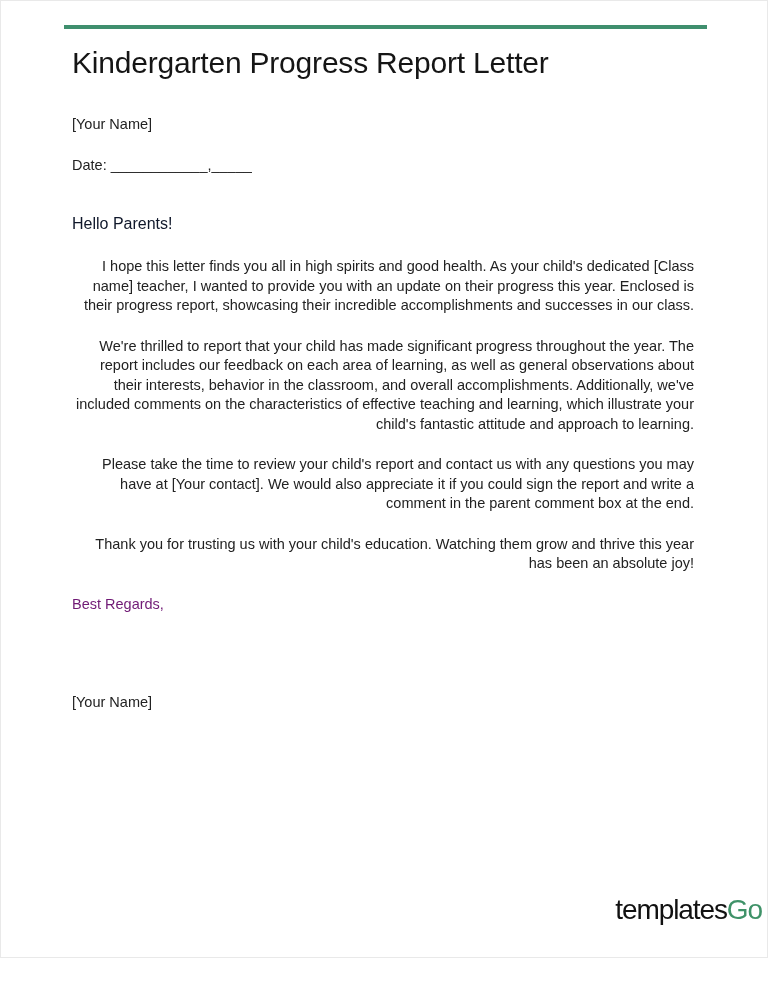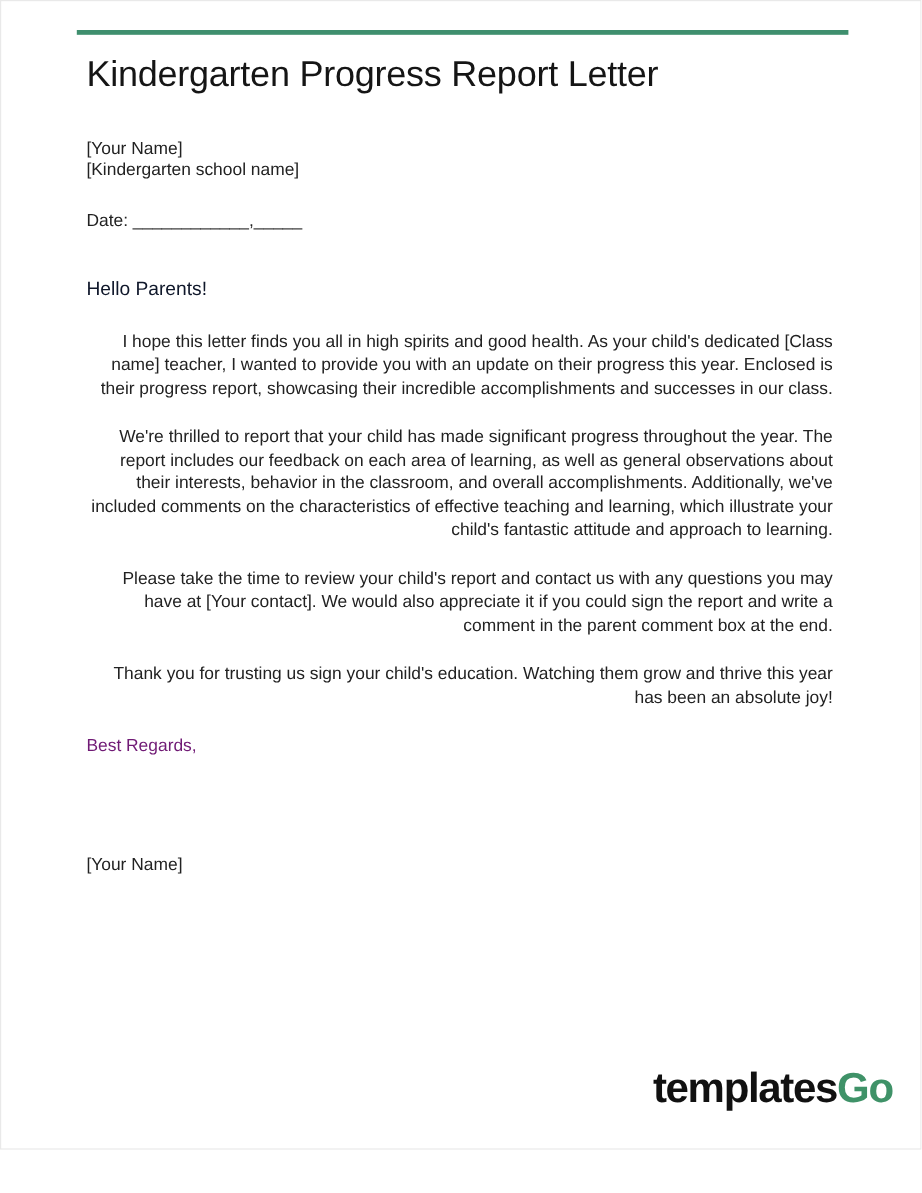--- a/index.html
+++ b/index.html
@@ -93,55 +93,54 @@
   .signature-name {
     font-size: 14.5px;
     line-height: 19.5px;
     color: #222222;
     margin: 79px 0 0 0;
   }
 
   
   .brand {
     position: absolute;
-    right: 23px;
+    right: 5px;
     bottom: 33px;
-    font-size: 35px;
-    font-weight: 700;
+    font-size: 28px;
+    font-weight: 400;
     letter-spacing: -1.1px;
     line-height: 1;
     white-space: nowrap;
   }
   .brand .brand-dark { color: #111111; }
   .brand .brand-accent { color: #3f9268; }
 </style>
 </head>
 <body>
 
 <div class="page">
 
   <div class="top-rule"></div>
 
   <div class="letter">
 
     <h1 class="doc-title">Kindergarten Progress Report Letter</h1>
 
     <div class="sender-block">
       <div>[Your Name]</div>
-      <div>[Kindergarten school name]</div>
     </div>
 
     <div class="date-line">Date: ____________,_____</div>
 
     <div class="salutation">Hello Parents!</div>
 
     <p class="para">I hope this letter finds you all in high spirits and good health. As your child's dedicated [Class name] teacher, I wanted to provide you with an update on their progress this year. Enclosed is their progress report, showcasing their incredible accomplishments and successes in our class.</p>
     <p class="para">We're thrilled to report that your child has made significant progress throughout the year. The report includes our feedback on each area of learning, as well as general observations about their interests, behavior in the classroom, and overall accomplishments. Additionally, we've included comments on the characteristics of effective teaching and learning, which illustrate your child's fantastic attitude and approach to learning.</p>
     <p class="para">Please take the time to review your child's report and contact us with any questions you may have at [Your contact]. We would also appreciate it if you could sign the report and write a comment in the parent comment box at the end.</p>
-    <p class="para">Thank you for trusting us sign your child's education. Watching them grow and thrive this year has been an absolute joy!</p>
+    <p class="para">Thank you for trusting us with your child's education. Watching them grow and thrive this year has been an absolute joy!</p>
 
     <p class="closing">Best Regards,</p>
 
     <p class="signature-name">[Your Name]</p>
 
   </div>
 
   <div class="brand">
     <span class="brand-dark">templates</span><span class="brand-accent">Go</span>
   </div>

